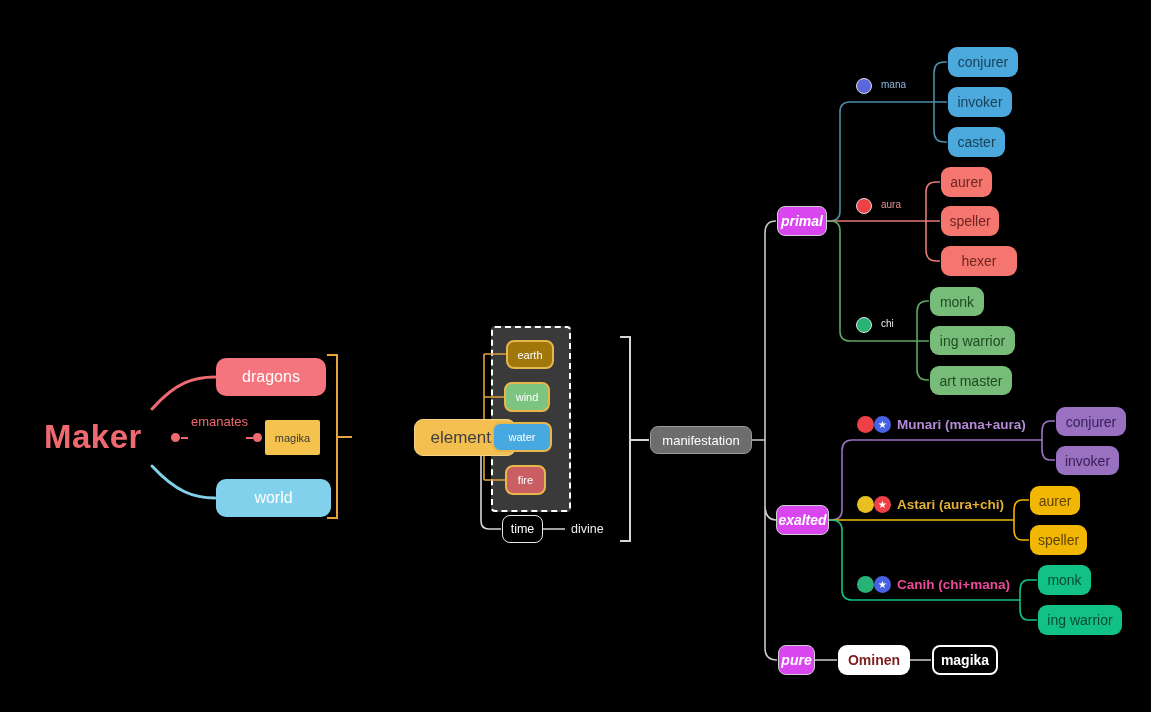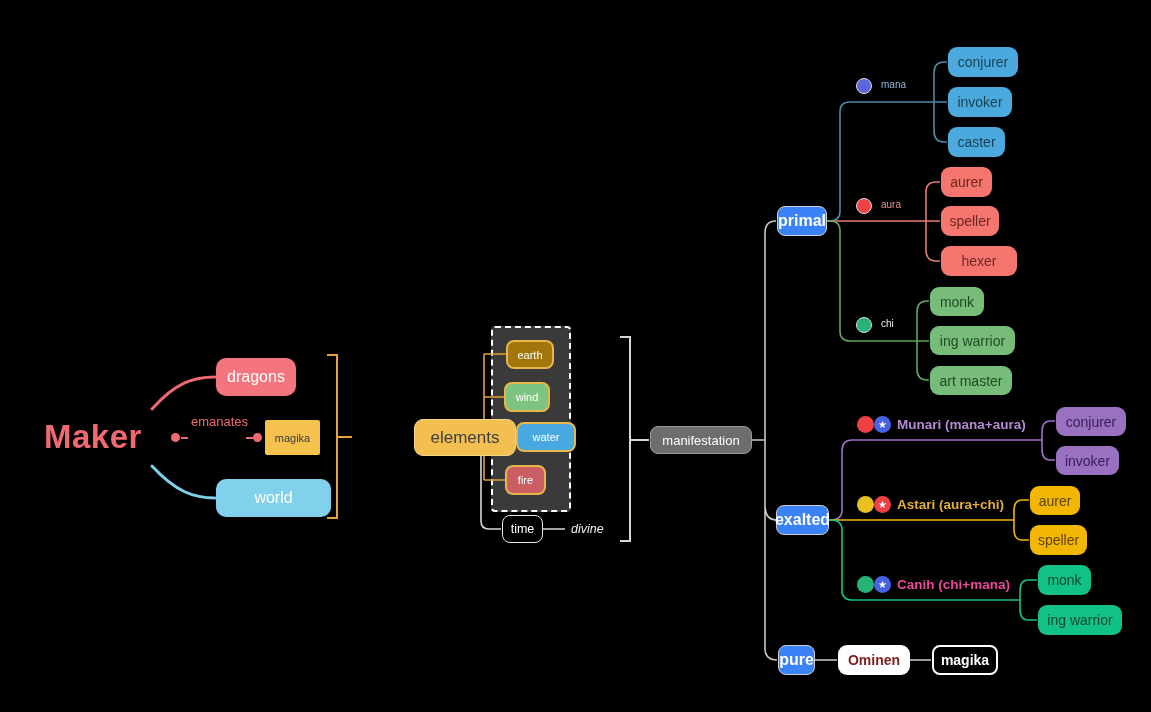--- a/index.html
+++ b/index.html
@@ -16,22 +16,22 @@
   .magika-sm{background:#f5c34d;color:#3a3a3a;font-size:11px;border-radius:2px;}
   .elements-node{font-size:17px;border:1px solid #f6d387;margin-left:48px;}
   .dashed-wrap{position:absolute;background:#3a3a3a;border:2px dashed #fff;border-radius:4px;}
   .elem{border:2px solid #e9b64b;color:#fff;border-radius:8px;font-size:11px;}
   .elem-earth{background:#a1770b;}
   .elem-wind{background:#7cc47f;}
   .elem-water{background:#47a9e0;}
   .elem-fire{background:#c95f63;}
   .time-node{background:#000;border:1.5px solid #e8e8e8;color:#fff;font-size:12.5px;border-radius:8px;}
   .gray-node{background:#6d6d6d;border:1px solid #9a9a9a;color:#fff;font-size:13px;border-radius:8px;}
-  .dark-node{background:#3b82f6;border:1.5px solid #cfcfcf;color:#fff;font-size:16px;
-             font-weight:700;border-radius:8px;}
+  .dark-node{background:#d946ef;border:1.5px solid #cfcfcf;color:#fff;font-size:14px;
+             font-style:italic;font-weight:700;border-radius:8px;}
   .leaf-blue{background:#4ba9dd;color:#1a4257;}
   .leaf-salmon{background:#f4766f;color:#6e2622;}
   .leaf-green{background:#77bd79;color:#1f4a23;}
   .leaf-purple{background:#9a70c1;color:#38205a;}
   .leaf-gold{background:#f2b705;color:#5f4303;}
   .leaf-emerald{background:#12c186;color:#0a4a31;}
   .lbl{position:absolute;font-size:10px;white-space:nowrap;}
   .lbl-mana{color:#8fb8dc;}
   .lbl-aura{color:#e8928f;}
   .lbl-chi{color:#ececec;}
@@ -68,39 +68,39 @@
     <path d="M 826,221 H 940 M 926,221 V 192 Q 926,182 936,182 H 940 M 926,221 V 250 Q 926,261 936,261 H 940" stroke="#e57a76" stroke-width="1.6" fill="none"></path>
     <path d="M 826,221 H 830 Q 840,221 840,231 V 331 Q 840,341 850,341 H 929 M 917,341 V 312 Q 917,301 927,301 H 929 M 917,341 V 369 Q 917,380 927,380 H 929" stroke="#5ea55f" stroke-width="1.6" fill="none"></path>
     <path d="M 828,520 H 831 Q 842,520 842,510 V 451 Q 842,440 852,440 H 1042 M 1042,440 V 432 Q 1042,421 1050,421 H 1055 M 1042,440 V 449 Q 1042,460 1050,460 H 1055" stroke="#9a70c1" stroke-width="1.6" fill="none"></path>
     <path d="M 828,520 H 1014 M 1014,520 V 511 Q 1014,500 1022,500 H 1029 M 1014,520 V 529 Q 1014,540 1022,540 H 1029" stroke="#f0b705" stroke-width="1.6" fill="none"></path>
     <path d="M 828,520 H 831 Q 842,520 842,530 V 590 Q 842,600 852,600 H 1020 M 1020,600 V 591 Q 1020,580 1028,580 H 1037 M 1020,600 V 609 Q 1020,620 1028,620 H 1037" stroke="#12c186" stroke-width="1.6" fill="none"></path>
     <path d="M 814,660 H 837 M 910,660 H 931" stroke="#cfcfcf" stroke-width="1.6" fill="none"></path>
   </svg>
 
   <div class="maker-title" style="left:44px;top:418px;">Maker</div>
 
-  <div class="box big-leaf salmon" style="left:216px;top:358px;width:80px;height:38px;">dragons</div>
+  <div class="box big-leaf salmon" style="left:216px;top:358px;width:110px;height:38px;">dragons</div>
 
   <span class="dot" style="left:171px;top:433px;width:9px;height:9px;background:#ee6a70;"></span>
   <div class="lbl lbl-emanates" style="left:191px;top:414px;">emanates</div>
   <span class="dot" style="left:253px;top:433px;width:9px;height:9px;background:#ee6a70;"></span>
 
   <div class="box magika-sm" style="left:265px;top:420px;width:55px;height:35px;">magika</div>
 
   <div class="box big-leaf sky" style="left:216px;top:479px;width:115px;height:38px;">world</div>
 
   <div class="box gold-node elements-node" style="left:366px;top:419px;width:102px;height:37px;">elements</div>
 
   <div class="box elem elem-earth" style="left:506px;top:340px;width:48px;height:29px;">earth</div>
   <div class="box elem elem-wind" style="left:504px;top:382px;width:46px;height:30px;">wind</div>
-  <div class="box elem elem-water" style="left:516px;top:422px;width:60px;height:30px;">water</div>
+  <div class="box elem elem-water" style="left:492px;top:422px;width:60px;height:30px;">water</div>
   <div class="box elem elem-fire" style="left:505px;top:465px;width:41px;height:30px;">fire</div>
 
   <div class="box time-node" style="left:502px;top:515px;width:41px;height:28px;">time</div>
-  <div class="lbl lbl-divine" style="left:571px;top:522px;font-style:italic;">divine</div>
+  <div class="lbl lbl-divine" style="left:571px;top:522px;">divine</div>
 
   <div class="box gray-node" style="left:650px;top:426px;width:102px;height:28px;">manifestation</div>
 
   <div class="box dark-node" style="left:777px;top:206px;width:50px;height:30px;">primal</div>
 
   <span class="dot ring" style="left:856px;top:78px;background:#5b66dd;"></span>
   <div class="lbl lbl-mana" style="left:881px;top:79px;">mana</div>
   <div class="box leaf-blue" style="left:948px;top:47px;width:70px;height:30px;">conjurer</div>
   <div class="box leaf-blue" style="left:948px;top:87px;width:64px;height:30px;">invoker</div>
   <div class="box leaf-blue" style="left:948px;top:127px;width:57px;height:30px;">caster</div>

